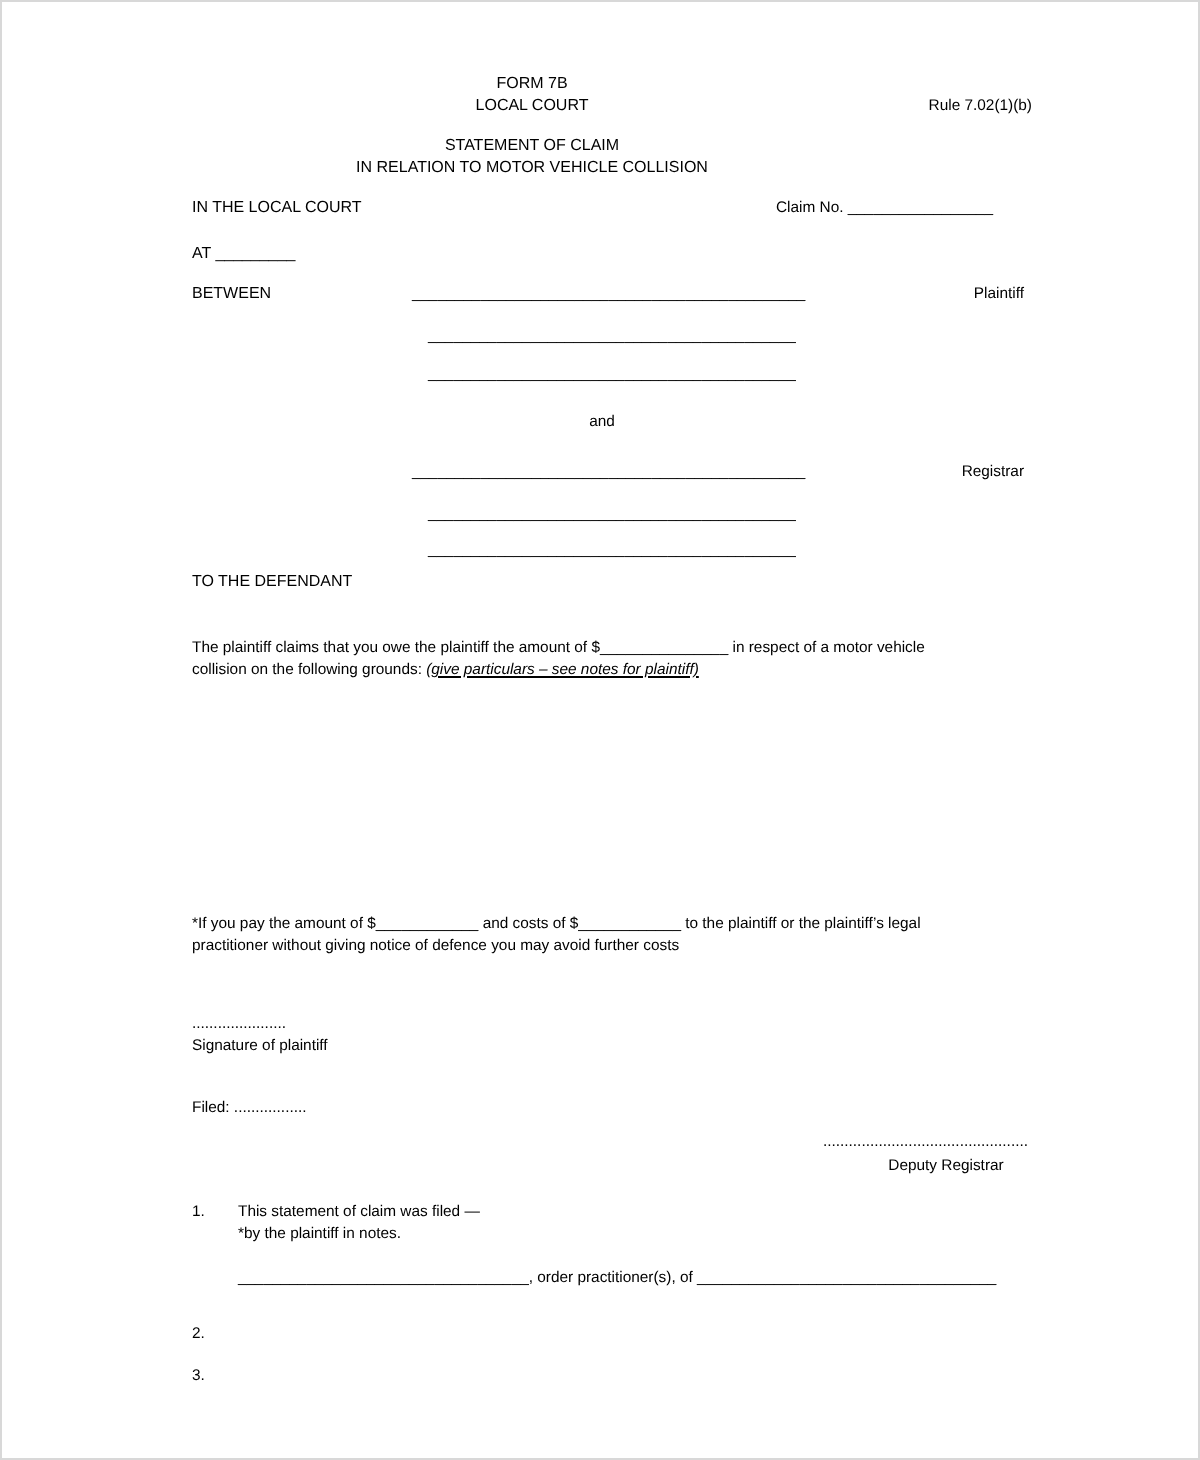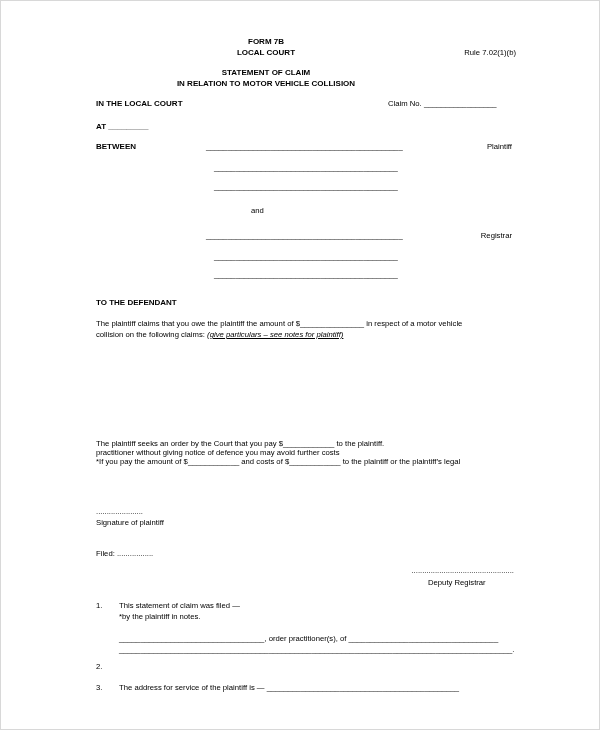--- a/index.html
+++ b/index.html
@@ -9,25 +9,25 @@
     background:#ffffff;
     border:1px solid #d8d8d8;
     box-sizing:border-box;
     font-family:"Liberation Sans","DejaVu Sans",sans-serif;
     font-size:7.7px;
     line-height:11px;
     color:#000;
     overflow:hidden;
   }
   .abs { position:absolute; white-space:nowrap; }
-  .bh  { font-weight:bold; font-size:8px; }
+  .bh  { font-weight:normal; font-size:8px; }
   .ctr { left:20px; width:490px; text-align:center; }
   .it  { font-style:italic;text-decoration:underline; }
   .rt  { text-align:right; }
-  .regc{ }
+  .regc{ text-align:center; }
 </style>
 </head>
 <body>
 
 <div class="page">
 
   <div class="abs ctr bh" style="top:35px">FORM 7B</div>
   <div class="abs ctr bh" style="top:46px">LOCAL COURT</div>
   <div class="abs" style="top:46px; right:83px">Rule 7.02(1)(b)</div>
   <div class="abs ctr bh" style="top:77px">IN RELATION TO MOTOR VEHICLE COLLISION</div>
@@ -43,44 +43,41 @@
   <div class="abs" style="top:161px; left:213px">___________________________________________</div>
   <div class="abs" style="top:180px; left:213px">___________________________________________</div>
 
   <div class="abs regc" style="top:204px; left:250px; width:100px">and</div>
 
   <div class="abs" style="top:229px; left:205px">______________________________________________</div>
   <div class="abs" style="top:229px; right:87px">Registrar</div>
   <div class="abs" style="top:250px; left:213px">___________________________________________</div>
   <div class="abs" style="top:268px; left:213px">___________________________________________</div>
 
-  <div class="abs bh" style="top:296px; left:95px">TO THE DEFENDANT</div>
+  <div class="abs bh" style="top:284px; left:95px">TO THE DEFENDANT</div>
 
   <div class="abs" style="top:317px; left:95px">The plaintiff claims that you owe the plaintiff the amount of $_______________ in respect of a motor vehicle</div>
   <div class="abs" style="top:328px; left:95px">
-    <span>collision on the following claims: </span><span class="it">(give particulars – see notes for plaintiff)</span>
+    <span>collision on the following grounds: </span><span class="it">(give particulars – see notes for plaintiff)</span>
   </div>
 
-  <div class="abs" style="top:437px; left:95px">The plaintiff seeks an order by the Court that you pay $____________ to the plaintiff.</div>
 
   <div class="abs" style="top:455px; left:95px">*If you pay the amount of $____________ and costs of $____________ to the plaintiff or the plaintiff’s legal</div>
-  <div class="abs" style="top:446px; left:95px">practitioner without giving notice of defence you may avoid further costs</div>
+  <div class="abs" style="top:466px; left:95px">practitioner without giving notice of defence you may avoid further costs</div>
 
   <div class="abs" style="top:505px; left:95px">......................</div>
   <div class="abs" style="top:516px; left:95px">Signature of plaintiff</div>
 
   <div class="abs" style="top:547px; left:95px">Filed: .................</div>
 
   <div class="abs rt" style="top:564px; right:85px">................................................</div>
   <div class="abs regc" style="top:576px; right:81px; width:90px">Deputy Registrar</div>
 
   <div class="abs" style="top:599px; left:95px">1.</div>
   <div class="abs" style="top:599px; left:118px">This statement of claim was filed —</div>
   <div class="abs" style="top:610px; left:118px">*by the plaintiff in notes.</div>
   <div class="abs" style="top:632px; left:118px">__________________________________, order practitioner(s), of ___________________________________</div>
-  <div class="abs" style="top:643px; left:118px">____________________________________________________________________________________________.</div>
 
   <div class="abs" style="top:660px; left:95px">2.</div>
 
   <div class="abs" style="top:681px; left:95px">3.</div>
-  <div class="abs" style="top:681px; left:118px">The address for service of the plaintiff is — _____________________________________________</div>
 
 </div>
 
 </body></html>

